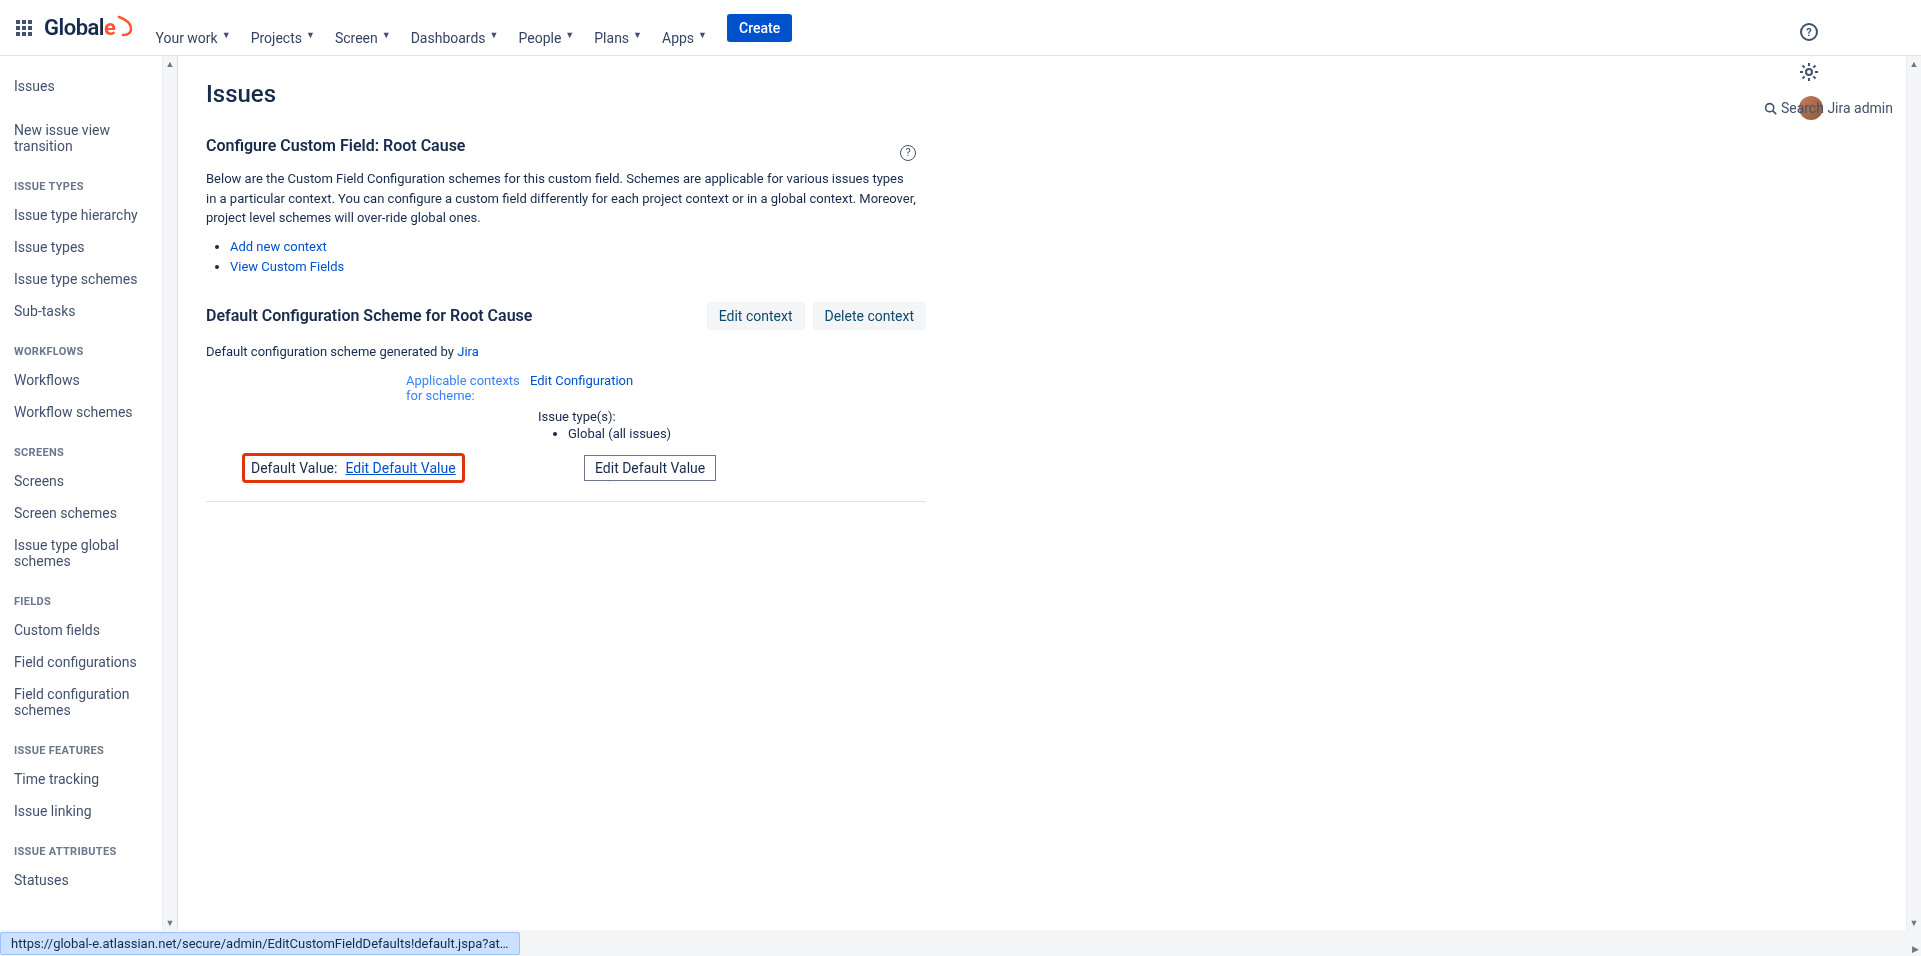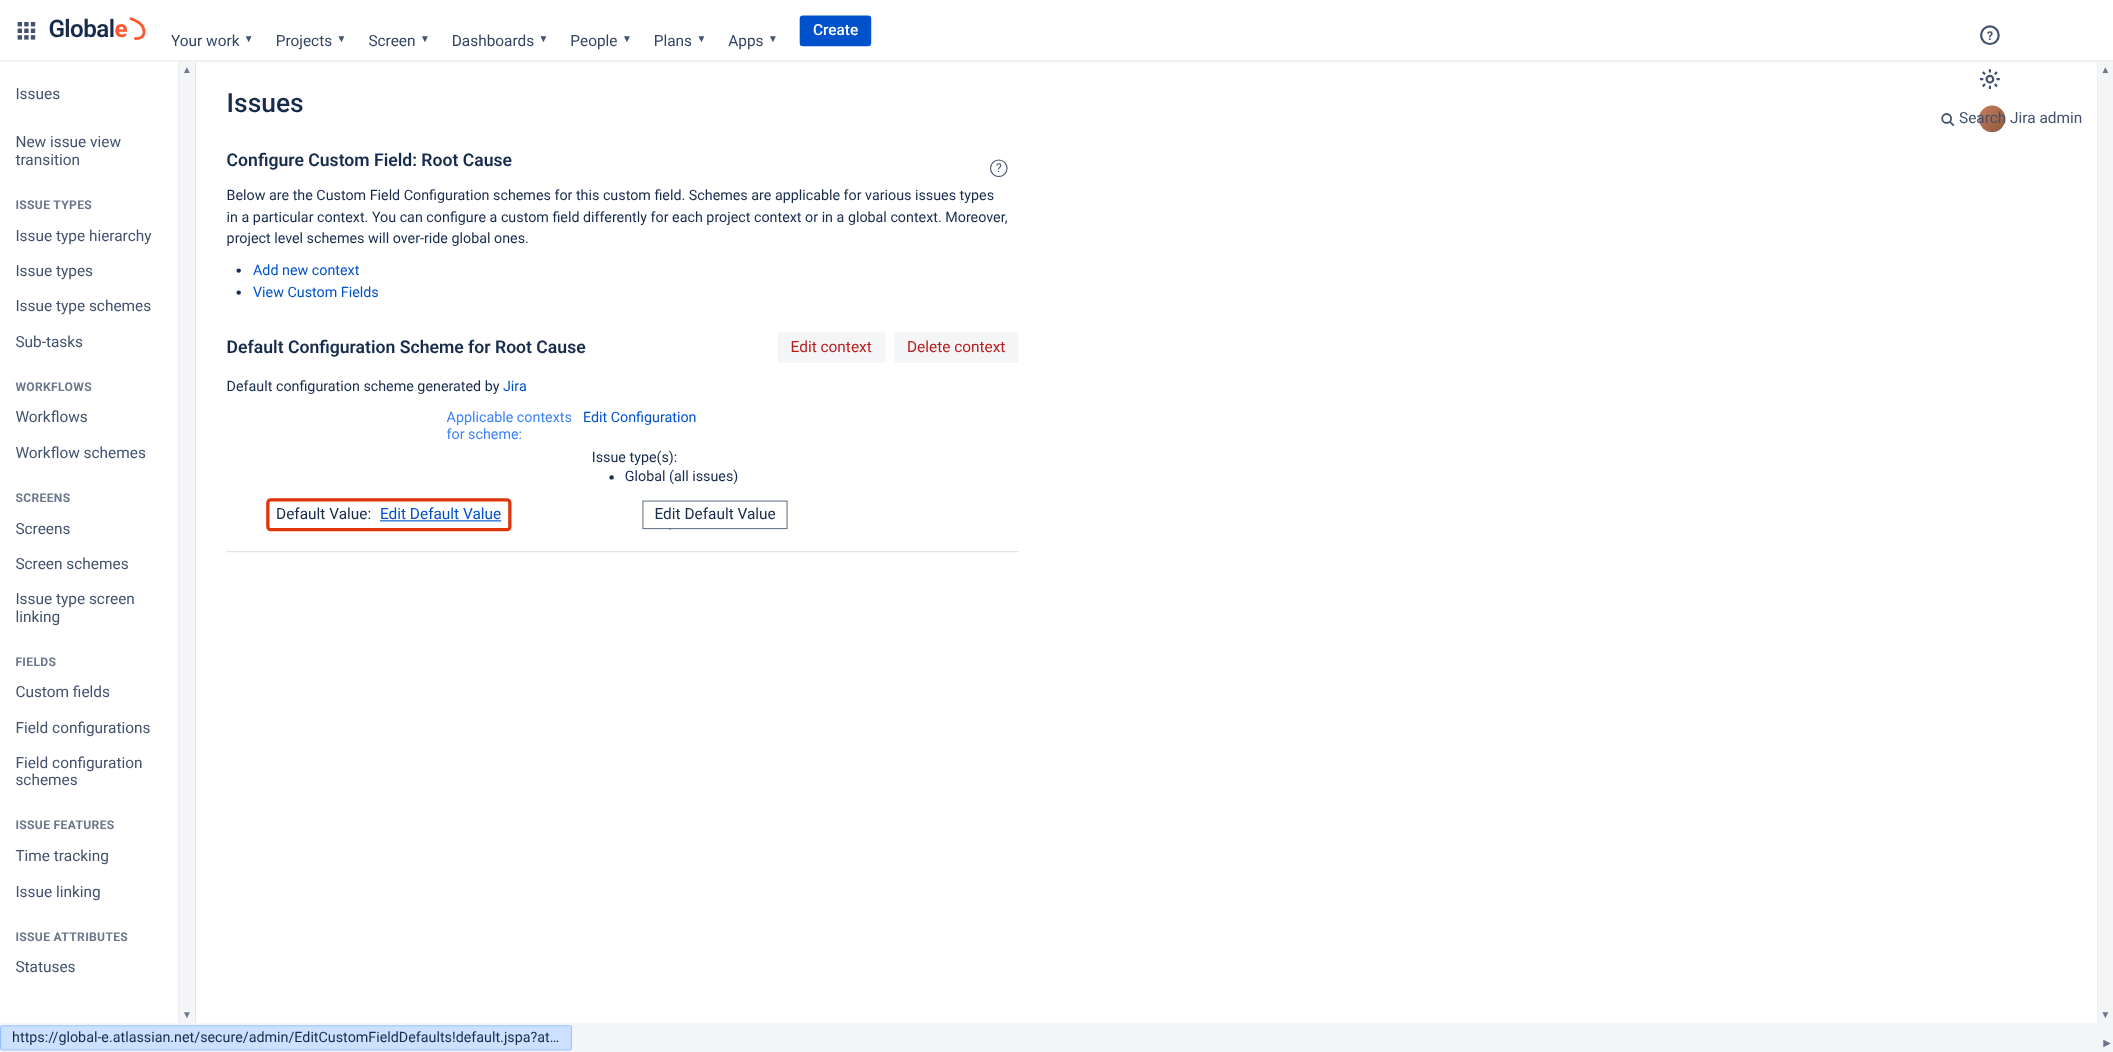--- a/index.html
+++ b/index.html
@@ -45,21 +45,21 @@
 .help-question { width: 16px; height: 16px; border: 1.5px solid #42526e; border-radius: 50%; display: flex; align-items: center; justify-content: center; font-size: 11px; color: #42526e; cursor: pointer; }
 
 .desc-text { font-size: 13px; color: #172b4d; line-height: 1.5; max-width: 710px; margin-bottom: 10px; }
 .link-list { list-style: disc; padding-left: 24px; margin-bottom: 28px; }
 .link-list li { margin-bottom: 4px; }
 .link-item { color: #0052cc; font-size: 13px; cursor: pointer; }
 
 .scheme-header-row { display: flex; align-items: center; justify-content: space-between; max-width: 720px; margin-bottom: 14px; gap: 47px; }
 .scheme-header { font-size: 16px; font-weight: 600; color: #172b4d; }
 .scheme-buttons { display: flex; gap: 8px; }
-.btn-secondary { background: #f4f5f7; border: none; color: #b91c1c; padding: 6px 12px; border-radius: 3px; font-size: 14px; cursor: pointer; }
+.btn-secondary { background: #f4f5f7; border: none; color: #0c4a6e; padding: 6px 12px; border-radius: 3px; font-size: 14px; cursor: pointer; }
 
 .gen-text { font-size: 13px; color: #172b4d; margin-bottom: 14px; }
 .gen-text a { color: #0052cc; }
 
 .config-table { max-width: 720px; }
 .config-row { display: flex; margin-bottom: 6px; font-size: 13px; }
 .config-label { width: 324px; text-align: left; padding-right: 8px; color: #3b82f6; }
 .config-value { flex: 1; }
 .config-value a { color: #0052cc; cursor: pointer; }
 .issue-types-block { margin-left: 332px; font-size: 13px; }
@@ -193,21 +193,21 @@
       <div class="sidebar-link">Issue type schemes</div>
       <div class="sidebar-link">Sub-tasks</div>
 
       <div class="sidebar-section">WORKFLOWS</div>
       <div class="sidebar-link">Workflows</div>
       <div class="sidebar-link">Workflow schemes</div>
 
       <div class="sidebar-section">SCREENS</div>
       <div class="sidebar-link">Screens</div>
       <div class="sidebar-link">Screen schemes</div>
-      <div class="sidebar-link">Issue type screen linking</div>
+      <div class="sidebar-link">Issue type global schemes</div>
 
       <div class="sidebar-section">FIELDS</div>
       <div class="sidebar-link">Custom fields</div>
       <div class="sidebar-link">Field configurations</div>
       <div class="sidebar-link">Field configuration schemes</div>
 
       <div class="sidebar-section">ISSUE FEATURES</div>
       <div class="sidebar-link">Time tracking</div>
       <div class="sidebar-link">Issue linking</div>
 

